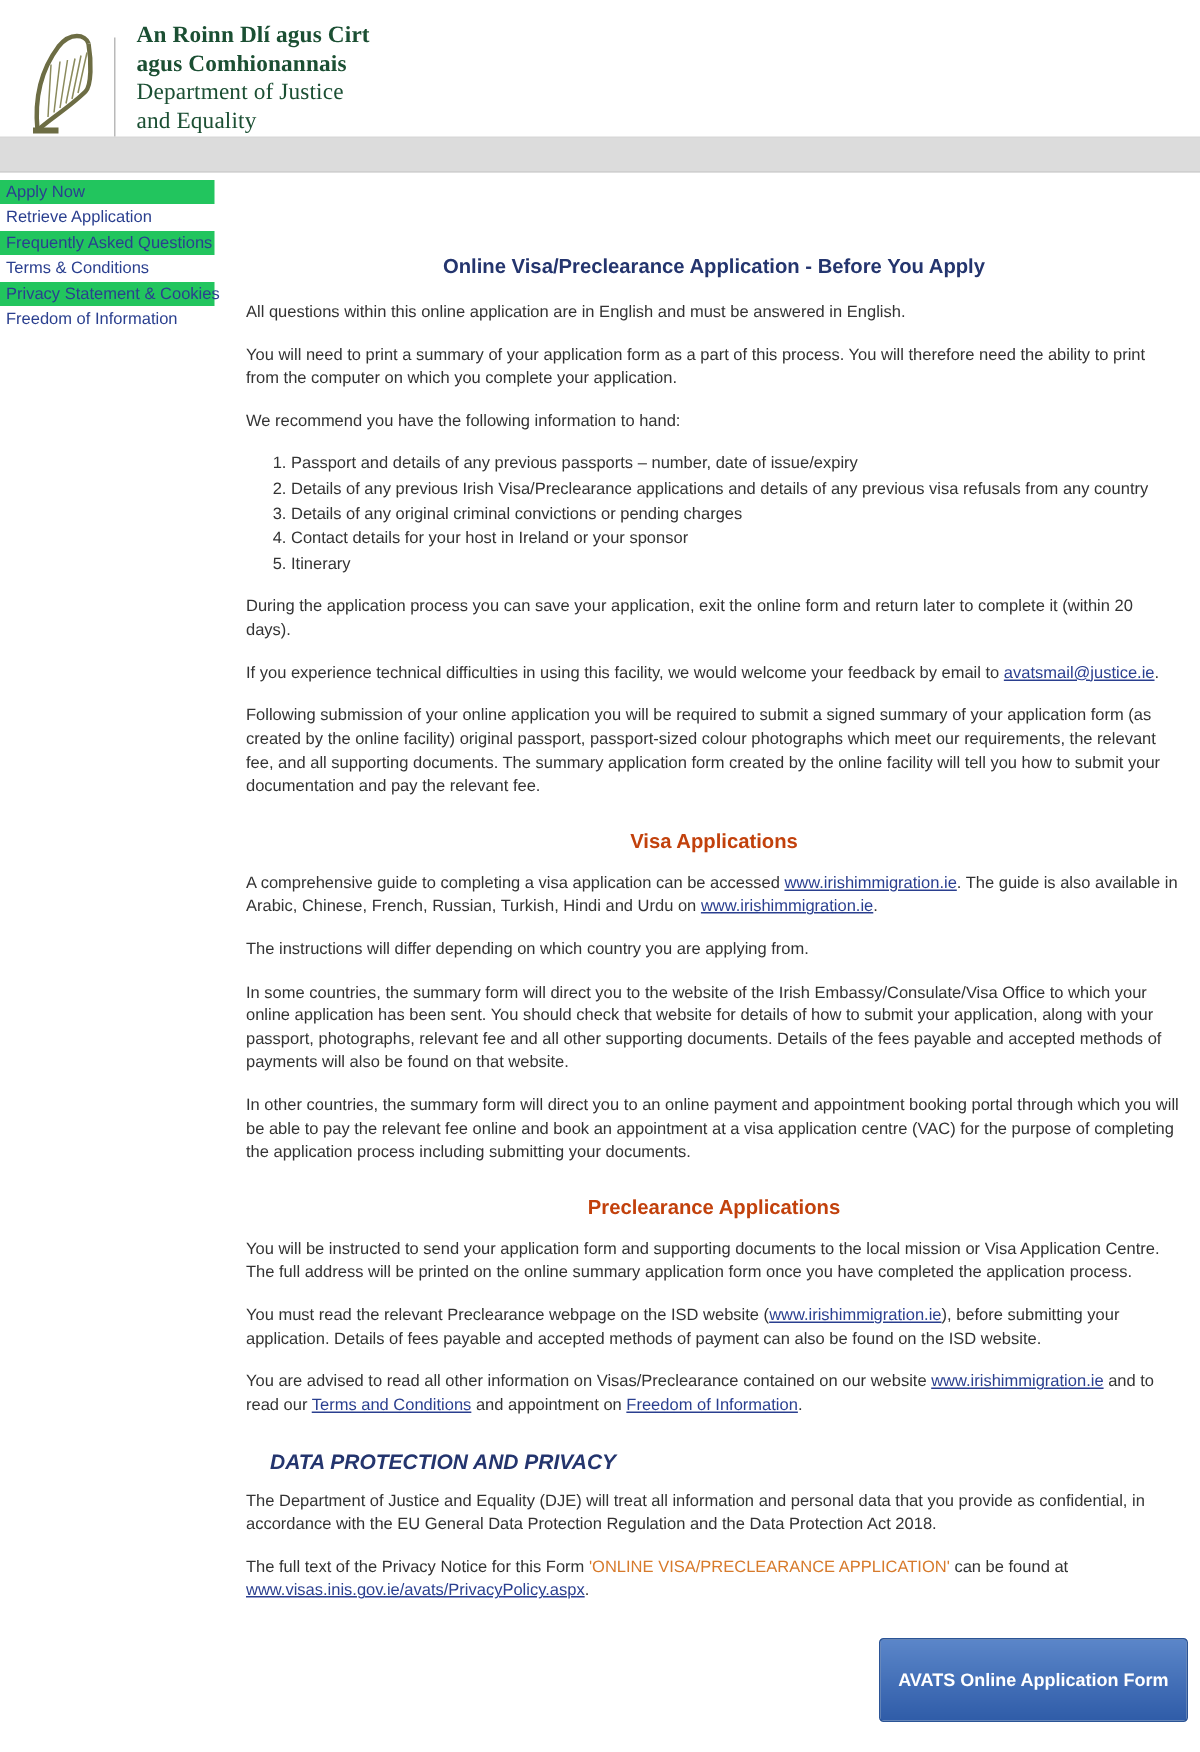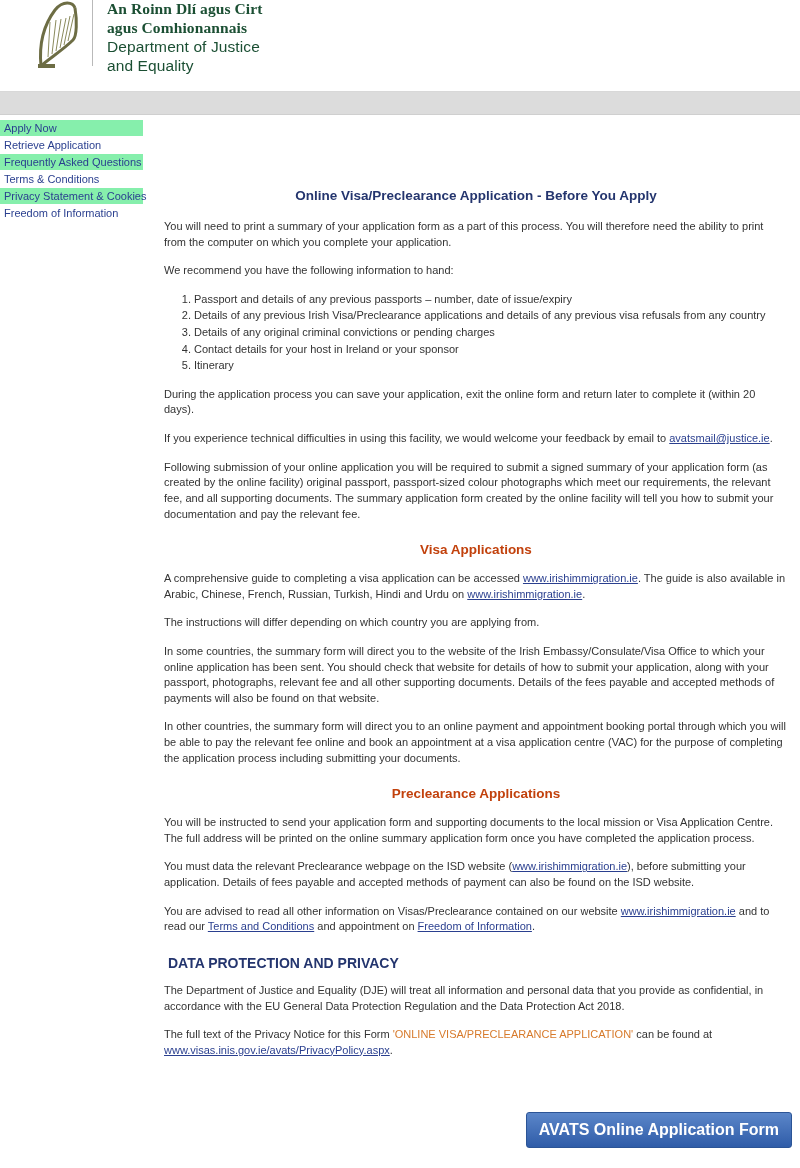--- a/index.html
+++ b/index.html
@@ -15,22 +15,22 @@
     font-size: 11px;
     color: #333333;
     overflow: hidden;
   }
 
   
   .header {
     height: 92px;
     border-bottom: 1px solid #d8d8d8;
     display: flex;
-    align-items: flex-start;
-    padding-left: 28px;
+    align-items: flex-end;
+    padding-left: 12px;
     box-sizing: border-box;
   }
   .harp {
     width: 56px;
     height: 70px;
     flex: 0 0 56px;
     display: flex;
     align-items: center;
     justify-content: center;
   }
@@ -44,21 +44,21 @@
     line-height: 1.22;
   }
   .dept-ga {
     font-family: "Liberation Serif", serif;
     font-weight: bold;
     font-size: 15.5px;
     color: #1b4f33;
     letter-spacing: .1px;
   }
   .dept-en {
-    font-family: Liberation Sans, sans-serif;
+    font-family: Liberation Serif, serif;
     font-size: 15.5px;
     color: #1b4f33;
     letter-spacing: .1px;
   }
 
   
   .grey-band {
     height: 22px;
     background: #dcdcdc;
     border-bottom: 1px solid #cfcfcf;
@@ -80,51 +80,52 @@
     font-size: 11px;
     color: #2a3f8f;
     padding: 1px 4px 1px 4px;
     margin: 0 0 1px 0;
     text-decoration: none;
     line-height: 14px;
     cursor: pointer;
     white-space: nowrap;
   }
   .nav-item.highlight {
-    background: #86efac;
+    background: #22c55e;
     width: 143px;
     box-sizing: border-box;
   }
 
   .content {
     flex: 1 1 auto;
     padding: 0 12px 0 4px;
     box-sizing: border-box;
   }
 
   h1.page-title {
     text-align: center;
     color: #24356e;
     font-size: 13.5px;
     font-weight: bold;
-    margin: 73px 0 16px 0;
+    margin: 55px 0 16px 0;
   }
   h2.section-title {
     text-align: center;
     color: #c2410c;
     font-size: 13.5px;
     font-weight: bold;
     margin: 20px 0 14px 0;
   }
   h3.block-title {
     color: #24356e;
     font-size: 14px;
     font-weight: bold;
-    margin: 20px 0 12px 4px;
+    margin: 20px 0 12px 16px;
     text-align: left;
+    font-style: italic;
   }
   p {
     margin: 0 0 13px 0;
     line-height: 1.42;
     font-size: 11px;
     color: #333;
   }
   ol.info-list {
     margin: 0 0 13px 0;
     padding-left: 30px;
@@ -146,23 +147,23 @@
   
   .footer-bar {
     position: absolute;
     right: 8px;
     bottom: 20px;
   }
   .avats-btn {
     background: linear-gradient(#5b86c9, #2f5ca8);
     border: 1px solid #2b5496;
     color: #ffffff;
-    font-size: 16px;
-    font-weight: bold;
-    padding: 8px 12px;
+    font-size: 12px;
+    font-weight: bold;
+    padding: 20px 12px;
     border-radius: 3px;
     cursor: pointer;
   }
 </style>
 </head>
 <body>
 
 <div class="header">
   <div class="harp">
     <svg width="46" height="70" viewBox="0 0 46 70" xmlns="http://www.w3.org/2000/svg">
@@ -196,20 +197,21 @@
     <a class="nav-item highlight">Frequently Asked Questions</a>
     <a class="nav-item">Terms &amp; Conditions</a>
     <a class="nav-item highlight">Privacy Statement &amp; Cookies</a>
     <a class="nav-item">Freedom of Information</a>
   </div>
 
   <div class="content">
 
     <h1 class="page-title">Online Visa/Preclearance Application - Before You Apply</h1>
 
+    <p>All questions within this online application are in English and must be answered in English.</p>
     <p>You will need to print a summary of your application form as a part of this process. You will therefore need the ability to print from the computer on which you complete your application.</p>
     <p>We recommend you have the following information to hand:</p>
 
     <ol class="info-list">
       <li>Passport and details of any previous passports – number, date of issue/expiry</li>
       <li>Details of any previous Irish Visa/Preclearance applications and details of any previous visa refusals from any country</li>
       <li>Details of any original criminal convictions or pending charges</li>
       <li>Contact details for your host in Ireland or your sponsor</li>
       <li>Itinerary</li>
     </ol>
@@ -230,21 +232,21 @@
 
     <p>The instructions will differ depending on which country you are applying from.</p>
     <p>In some countries, the summary form will direct you to the website of the Irish Embassy/Consulate/Visa Office to which your online application has been sent. You should check that website for details of how to submit your application, along with your passport, photographs, relevant fee and all other supporting documents. Details of the fees payable and accepted methods of payments will also be found on that website.</p>
     <p>In other countries, the summary form will direct you to an online payment and appointment booking portal through which you will be able to pay the relevant fee online and book an appointment at a visa application centre (VAC) for the purpose of completing the application process including submitting your documents.</p>
 
     <h2 class="section-title">Preclearance Applications</h2>
 
     <p>You will be instructed to send your application form and supporting documents to the local mission or Visa Application Centre. The full address will be printed on the online summary application form once you have completed the application process.</p>
 
     <p>
-      <span>You must data the relevant Preclearance webpage on the ISD website (</span><a class="inline-link">www.irishimmigration.ie</a><span>), before submitting your application. Details of fees payable and accepted methods of payment can also be found on the ISD website.</span>
+      <span>You must read the relevant Preclearance webpage on the ISD website (</span><a class="inline-link">www.irishimmigration.ie</a><span>), before submitting your application. Details of fees payable and accepted methods of payment can also be found on the ISD website.</span>
     </p>
 
     <p>
       <span>You are advised to read all other information on Visas/Preclearance contained on our website </span><a class="inline-link">www.irishimmigration.ie</a><span> and to read our </span><a class="inline-link">Terms and Conditions</a><span> and appointment on </span><a class="inline-link">Freedom of Information</a><span>.</span>
     </p>
 
     <h3 class="block-title">DATA PROTECTION AND PRIVACY</h3>
 
     <p>The Department of Justice and Equality (DJE) will treat all information and personal data that you provide as confidential, in accordance with the EU General Data Protection Regulation and the Data Protection Act 2018.</p>
 

